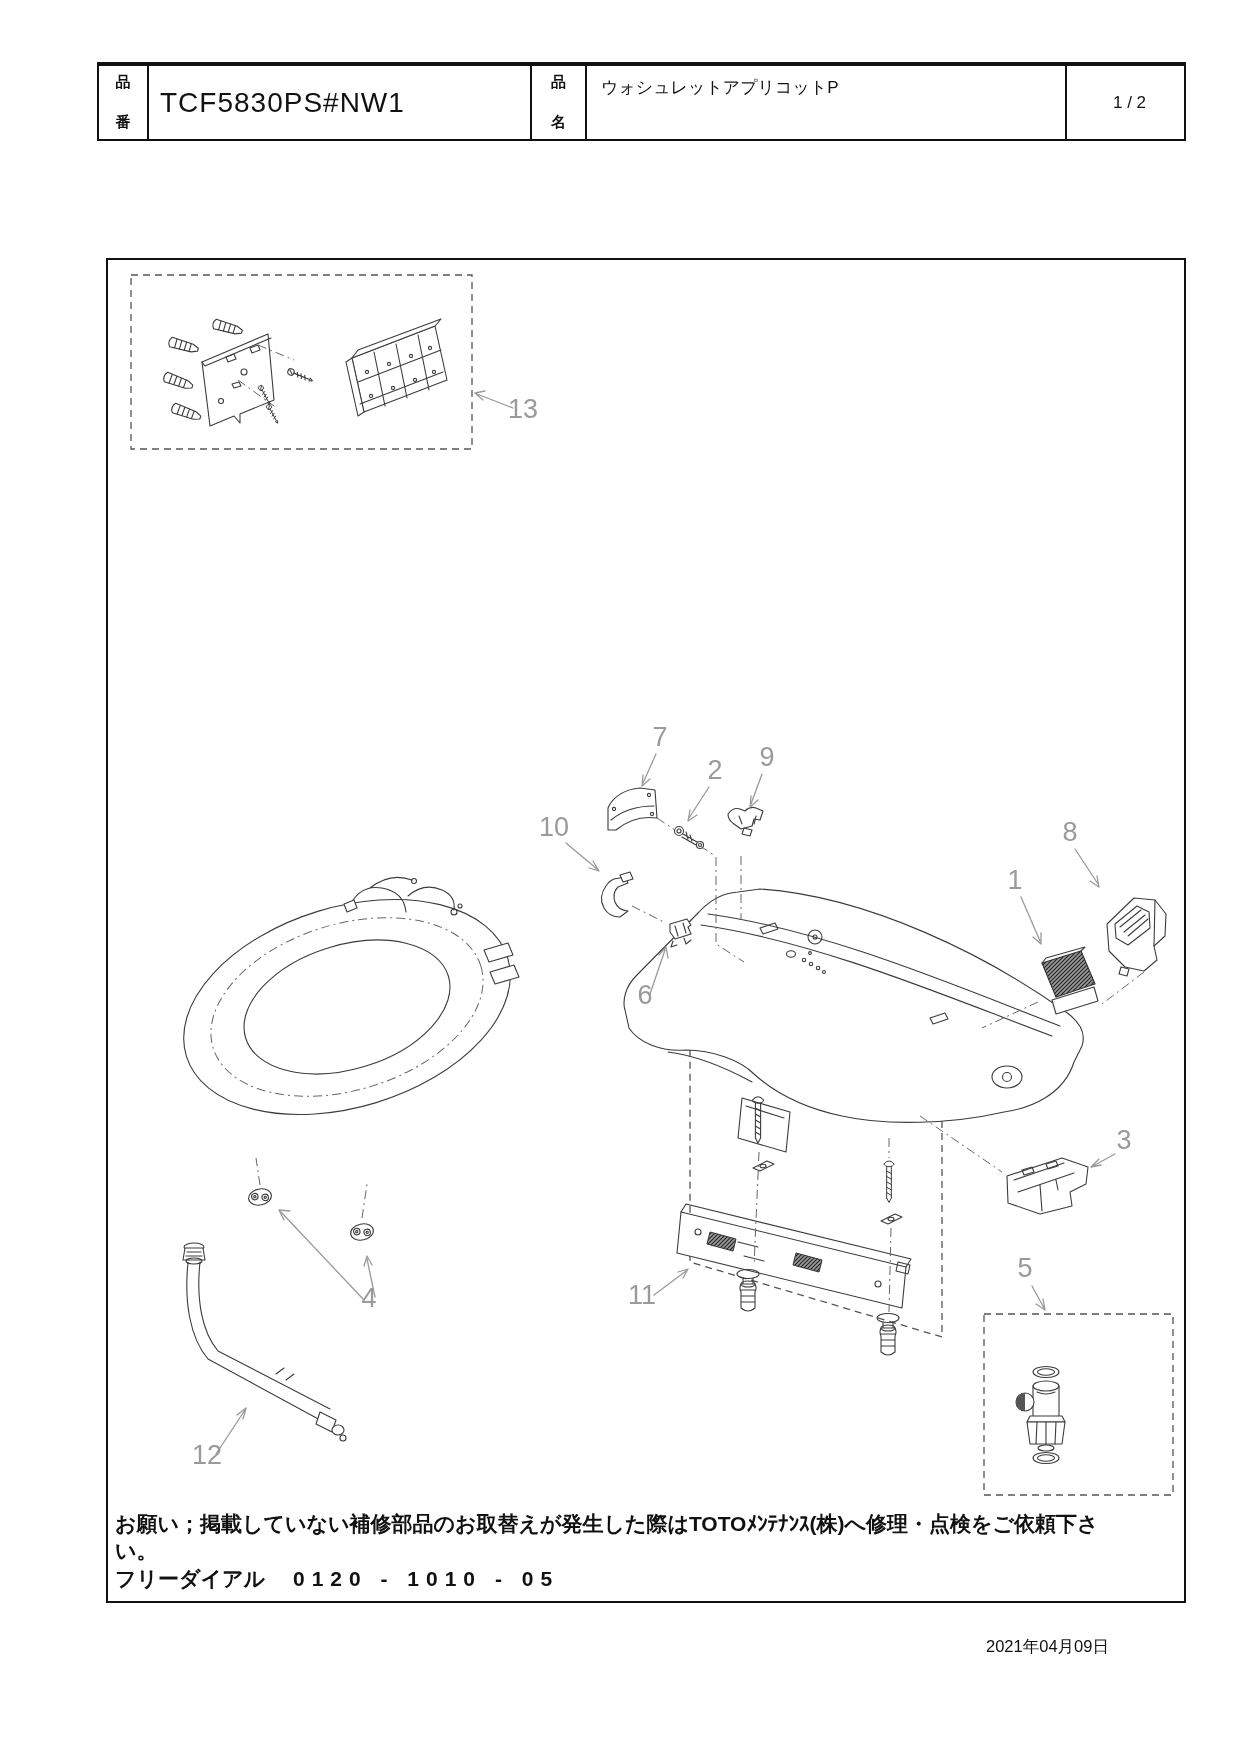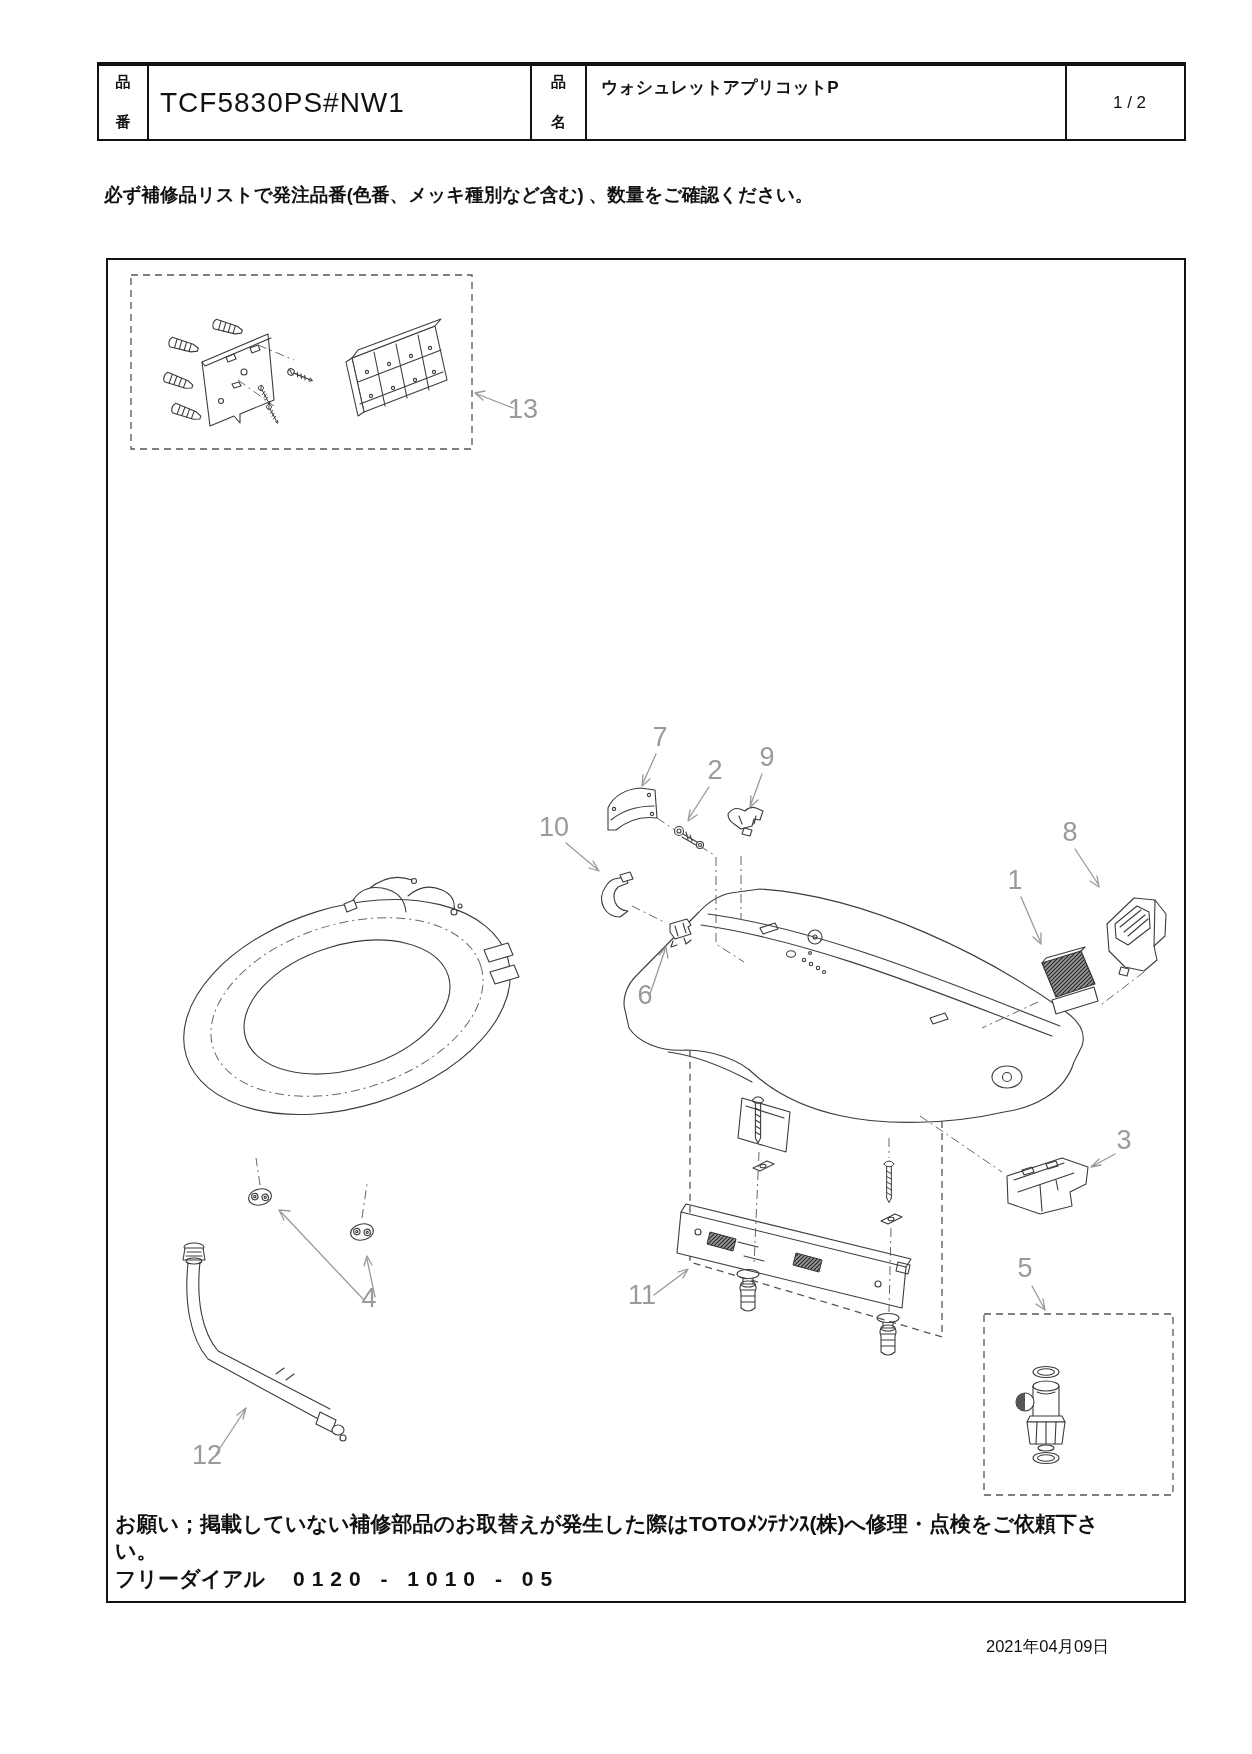--- a/index.html
+++ b/index.html
@@ -8,21 +8,21 @@
   
   .hdr{position:absolute;left:97px;top:62px;width:1089px;height:79px;box-sizing:border-box;
        border:2px solid #111;border-top:4px solid #111;display:flex;}
   .hcell{box-sizing:border-box;height:100%;}
   .hcell+.hcell{border-left:2px solid #111;}
   .vlabel{width:48px;display:flex;flex-direction:column;justify-content:space-between;
           align-items:center;padding:7px 0;font-size:15px;font-weight:700;}
   .c-partno{width:383px;display:flex;align-items:center;padding-left:11px;
             font-size:28px;letter-spacing:1px;font-weight:500;}
   .vlabel2{width:55px;}
-  .c-prod{width:480px;padding:10px 0 0 14px;font-size:17px;font-weight:700;}
+  .c-prod{width:480px;padding:10px 0 0 14px;font-size:17px;font-weight:400;}
   .c-page{width:119px;display:flex;align-items:center;justify-content:center;font-size:17px;padding-left:8px;}
   
   .instr{position:absolute;left:104px;top:184px;width:1060px;font-size:18.5px;
          font-weight:700;line-height:22px;letter-spacing:0px;}
   
   .frame{position:absolute;left:106px;top:258px;width:1076px;height:1341px;
          border:2px solid #111;box-sizing:content-box;}
   .frame svg{display:block;}
   
   .notice{position:absolute;left:7px;bottom:8px;width:1000px;font-weight:700;}
@@ -53,21 +53,20 @@
     <div class="hcell c-partno">TCF5830PS#NW1</div>
     <div class="hcell vlabel vlabel2">
       <span>品</span>
       <span>名</span>
     </div>
     <div class="hcell c-prod">ウォシュレットアプリコットP</div>
     <div class="hcell c-page">1 / 2</div>
   </div>
 
   <div class="instr">
-    <div>必ず補修品リストで発注品番(色番、メッキ種別など含む) 、数量をご確認ください。</div>
   </div>
 
   <div class="frame">
     <svg width="1076" height="1341" viewBox="0 0 1076 1341">
       <defs>
         <pattern id="hatch" width="4" height="4" patternUnits="userSpaceOnUse">
           <rect width="4" height="4" fill="#9a9a9a"></rect>
           <path d="M0,4 L4,0 M-1,1 L1,-1 M3,5 L5,3" stroke="#222" stroke-width="1.1"></path>
         </pattern>
         <g id="anchor">

